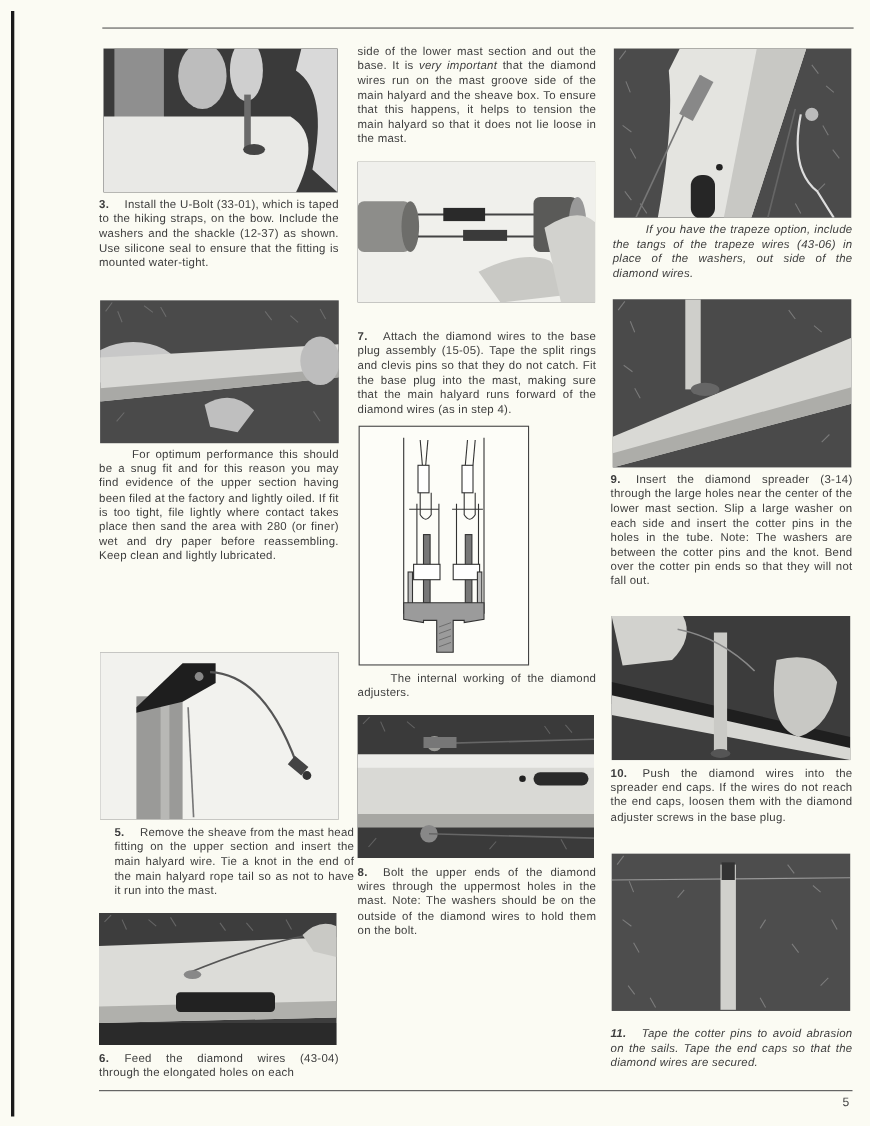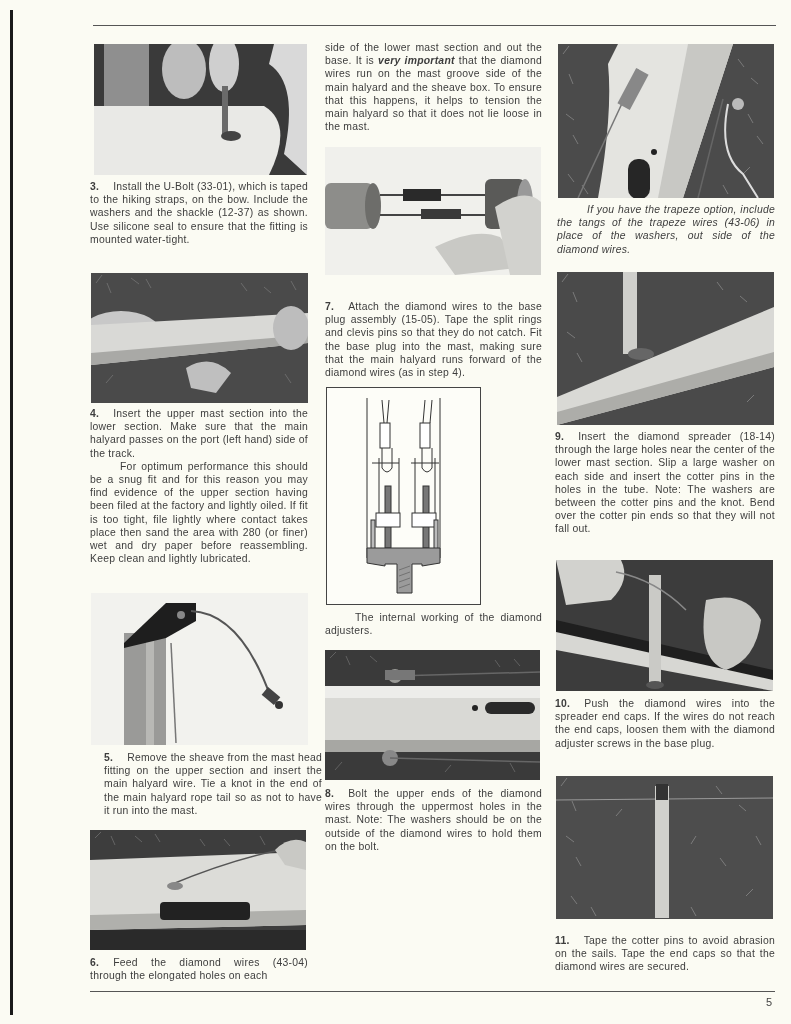--- a/index.html
+++ b/index.html
@@ -16,21 +16,21 @@
 
   .photo { position: absolute; overflow: hidden; background: #888; }
   .photo svg { width: 100%; height: 100%; display: block; }
 
   .text { position: absolute; font-size: 10.4px; line-height: 13.2px; letter-spacing: 0.25px;
           text-align: justify; color: #3d3d3d; }
   .text p { margin: 0; }
   .text .num { font-weight: bold; margin-right: 14px; }
   .text .indent { display: inline-block; width: 30px; }
   .text b { font-weight: normal; }
-  .text i { font-style: italic; font-weight: bold; }
+  .text i { font-style: italic; }
 
   .diagram-box { position: absolute; left: 326px; top: 387px; width: 153px; height: 216px;
                  border: 1px solid #444; background: #fdfdf8; }
 </style>
 </head>
 <body>
 
 <div class="binding"></div>
 <div class="rule-top"></div>
 
@@ -57,21 +57,20 @@
       <path d="M5 10 l6 -8 M20 20 l-4 -10 M40 5 l8 6 M60 15 l-5 -9 M150 10 l6 8 M180 20 l-7 -6 M200 8 l5 9 M15 110 l7 -8 M200 110 l-6 -9"></path>
     </g>
     <ellipse cx="30" cy="60" rx="40" ry="22" fill="#c8c8c8"></ellipse>
     <path d="M0 52 L217 40 L217 70 L0 92 Z" fill="#d9d9d6"></path>
     <path d="M0 80 L217 62 L217 70 L0 92 Z" fill="#a9a9a6"></path>
     <ellipse cx="200" cy="55" rx="18" ry="22" fill="#bdbdbd"></ellipse>
     <path d="M95 95 Q120 80 140 100 L125 120 L100 115 Z" fill="#bfbfbf"></path>
   </svg>
 </div>
 <div class="text" style="left:90px;top:407px;width:218px;">
-  <p><span class="num">4.</span><span>Insert the upper mast section into the lower section. Make sure that the main halyard passes on the port (left hand) side of the track.</span></p>
   <p><span class="indent"></span><span>For optimum performance this should be a snug fit and for this reason you may find evidence of the upper section having been filed at the factory and lightly oiled. If fit is too tight, file lightly where contact takes place then sand the area with 280 (or finer) wet and dry paper before reassembling. Keep clean and lightly lubricated.</span></p>
 </div>
 
 <div class="photo" style="left:91px;top:593px;width:217px;height:152px;">
   <svg viewBox="0 0 217 152" preserveAspectRatio="none">
     <rect width="217" height="152" fill="#f2f2ee"></rect>
     <rect x="33" y="40" width="42" height="112" fill="#9a9a98"></rect>
     <rect x="55" y="40" width="8" height="112" fill="#b8b8b5"></rect>
     <path d="M33 50 L75 10 L105 10 L105 28 L75 45 L33 55 Z" fill="#1e1e1e"></path>
     <circle cx="90" cy="22" r="4" fill="#888"></circle>
@@ -214,21 +213,21 @@
     <g stroke="#8a8a8a" stroke-width="1" opacity="0.75">
       <path d="M5 10 l6 -8 M20 30 l-4 -10 M10 60 l8 6 M25 90 l-5 -9 M160 10 l6 8 M190 30 l-7 -6 M200 60 l5 9 M170 90 l-6 -8 M190 130 l7 -7 M40 140 l-5 -9"></path>
     </g>
     <path d="M0 125 L217 35 L217 95 L0 153 Z" fill="#d9d9d5"></path>
     <path d="M0 140 L217 80 L217 95 L0 153 Z" fill="#adada9"></path>
     <rect x="66" y="0" width="14" height="82" fill="#cfcfcb"></rect>
     <ellipse cx="84" cy="82" rx="13" ry="6" fill="#666"></ellipse>
   </svg>
 </div>
 <div class="text" style="left:555px;top:430px;width:220px;">
-  <p><span class="num">9.</span><span>Insert the diamond spreader (18-14) through the large holes near the center of the lower mast section. Slip a large washer on each side and insert the cotter pins in the holes in the tube. </span><b>Note:</b><span> The washers are between the cotter pins and the knot. Bend over the cotter pin ends so that they will not fall out.</span></p>
+  <p><span class="num">9.</span><span>Insert the diamond spreader (3-14) through the large holes near the center of the lower mast section. Slip a large washer on each side and insert the cotter pins in the holes in the tube. </span><b>Note:</b><span> The washers are between the cotter pins and the knot. Bend over the cotter pin ends so that they will not fall out.</span></p>
 </div>
 
 <div class="photo" style="left:556px;top:560px;width:217px;height:131px;">
   <svg viewBox="0 0 217 131" preserveAspectRatio="none">
     <rect width="217" height="131" fill="#3c3c3c"></rect>
     <path d="M0 60 L217 110 L217 131 L0 80 Z" fill="#1f1f1f"></path>
     <path d="M0 72 L217 120 L217 131 L0 90 Z" fill="#d7d7d3"></path>
     <rect x="93" y="15" width="12" height="110" fill="#cacac6"></rect>
     <ellipse cx="99" cy="125" rx="9" ry="4" fill="#555"></ellipse>
     <path d="M0 0 L65 0 Q75 20 55 40 L10 45 Z" fill="#d2d2ce"></path>
@@ -244,18 +243,18 @@
   <svg viewBox="0 0 217 143" preserveAspectRatio="none">
     <rect width="217" height="143" fill="#4d4d4d"></rect>
     <g stroke="#8c8c8c" stroke-width="1" opacity="0.75">
       <path d="M5 10 l6 -8 M20 35 l-4 -10 M10 60 l8 6 M25 90 l-5 -9 M15 120 l6 8 M40 140 l-5 -9 M160 10 l6 8 M190 35 l-7 -6 M200 60 l5 9 M170 90 l-6 -8 M190 120 l7 -7 M140 140 l-5 -9 M60 40 l6 -7 M140 60 l-5 8"></path>
     </g>
     <path d="M0 24 L217 22" stroke="#999" stroke-width="1"></path>
     <rect x="99" y="10" width="14" height="132" fill="#d0d0cc"></rect>
     <rect x="100" y="8" width="12" height="16" fill="#333"></rect>
   </svg>
 </div>
-<div class="text" style="left:555px;top:934px;width:220px;">
+<div class="text" style="left:555px;top:934px;width:220px;font-style:italic;">
   <p><span class="num">11.</span><span>Tape the cotter pins to avoid abrasion on the sails. Tape the end caps so that the diamond wires are secured.</span></p>
 </div>
 
 <div class="rule-bottom"></div>
 <div class="page-number">5</div>
 
 </body></html>

